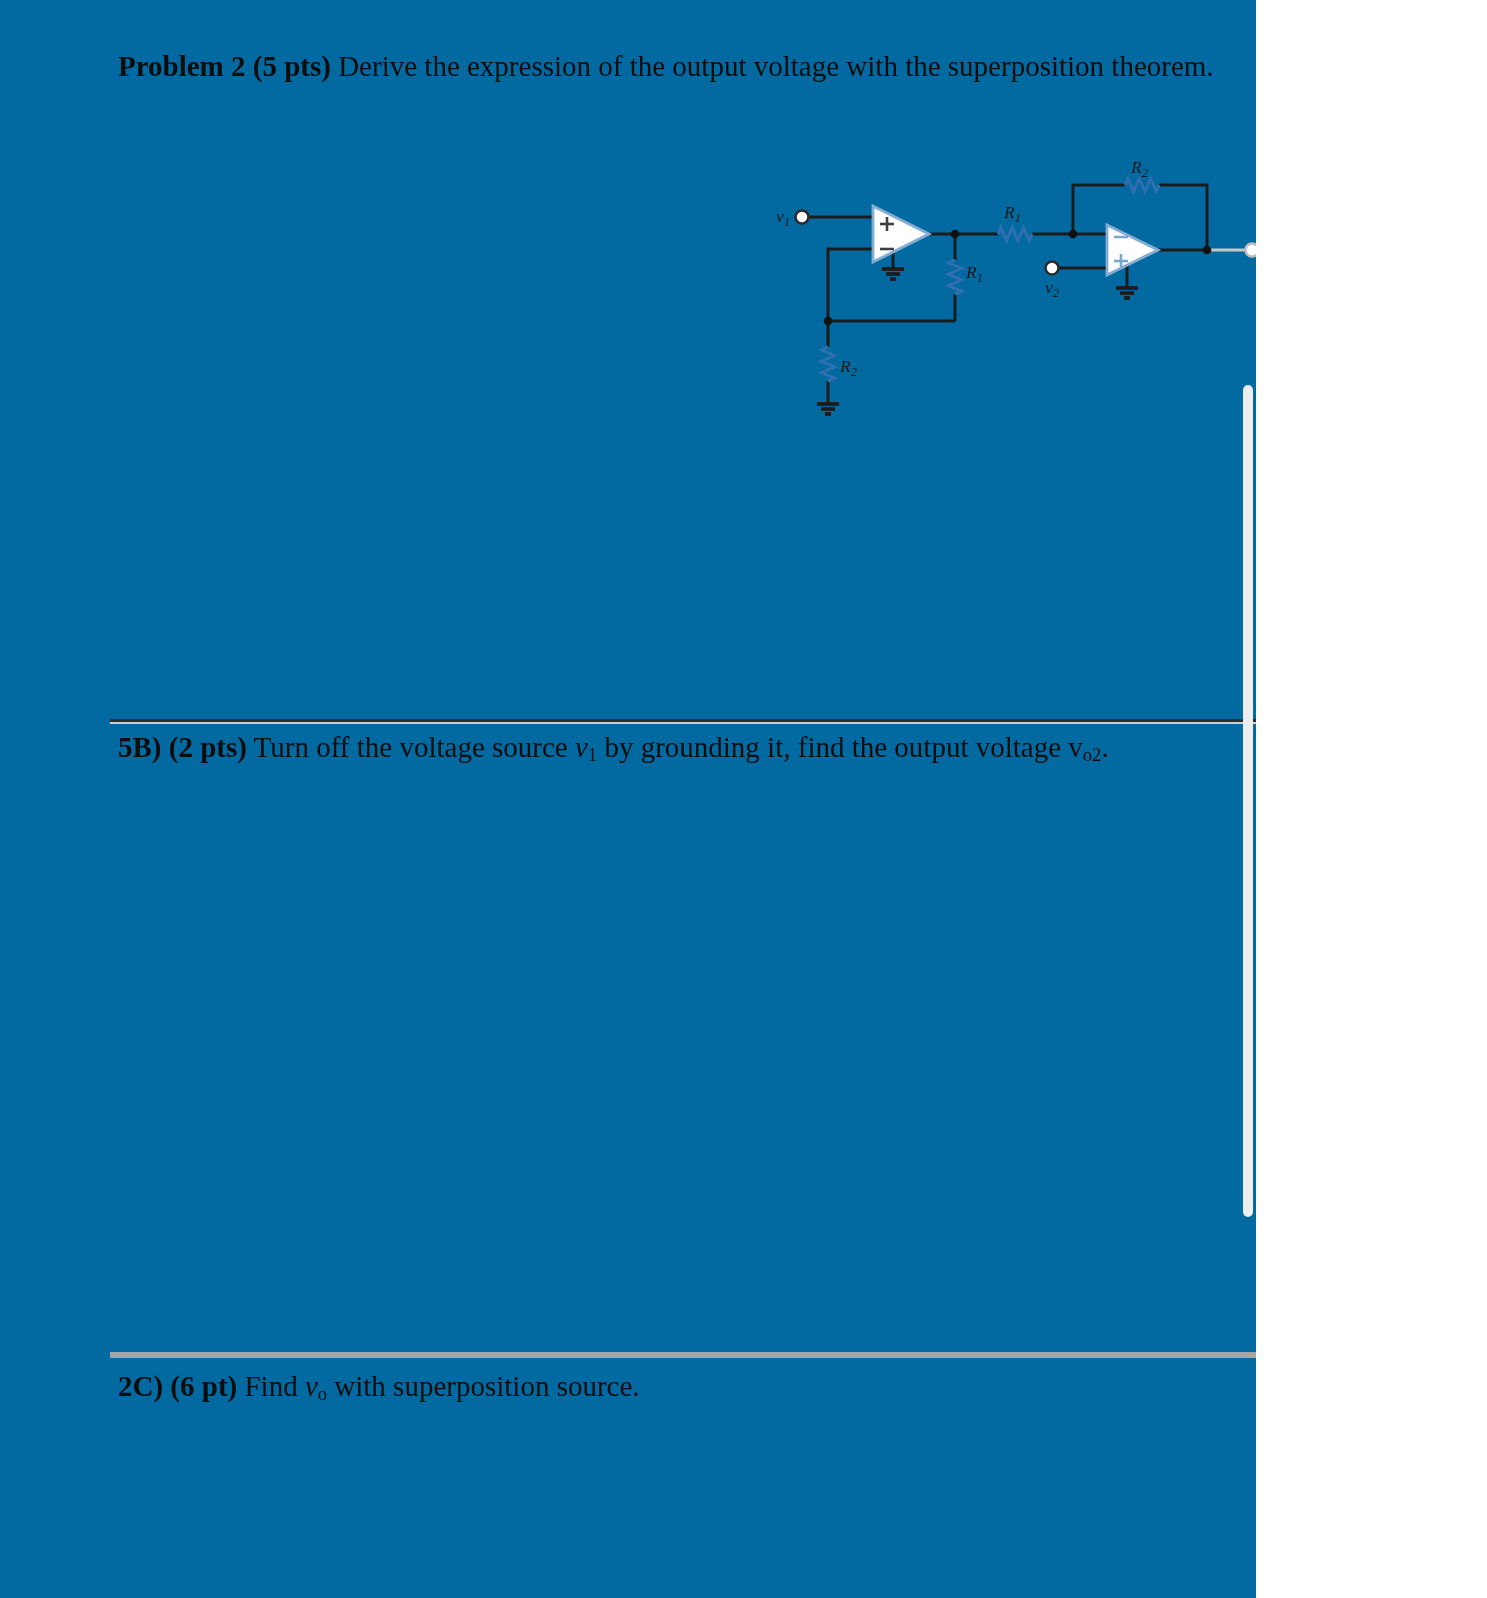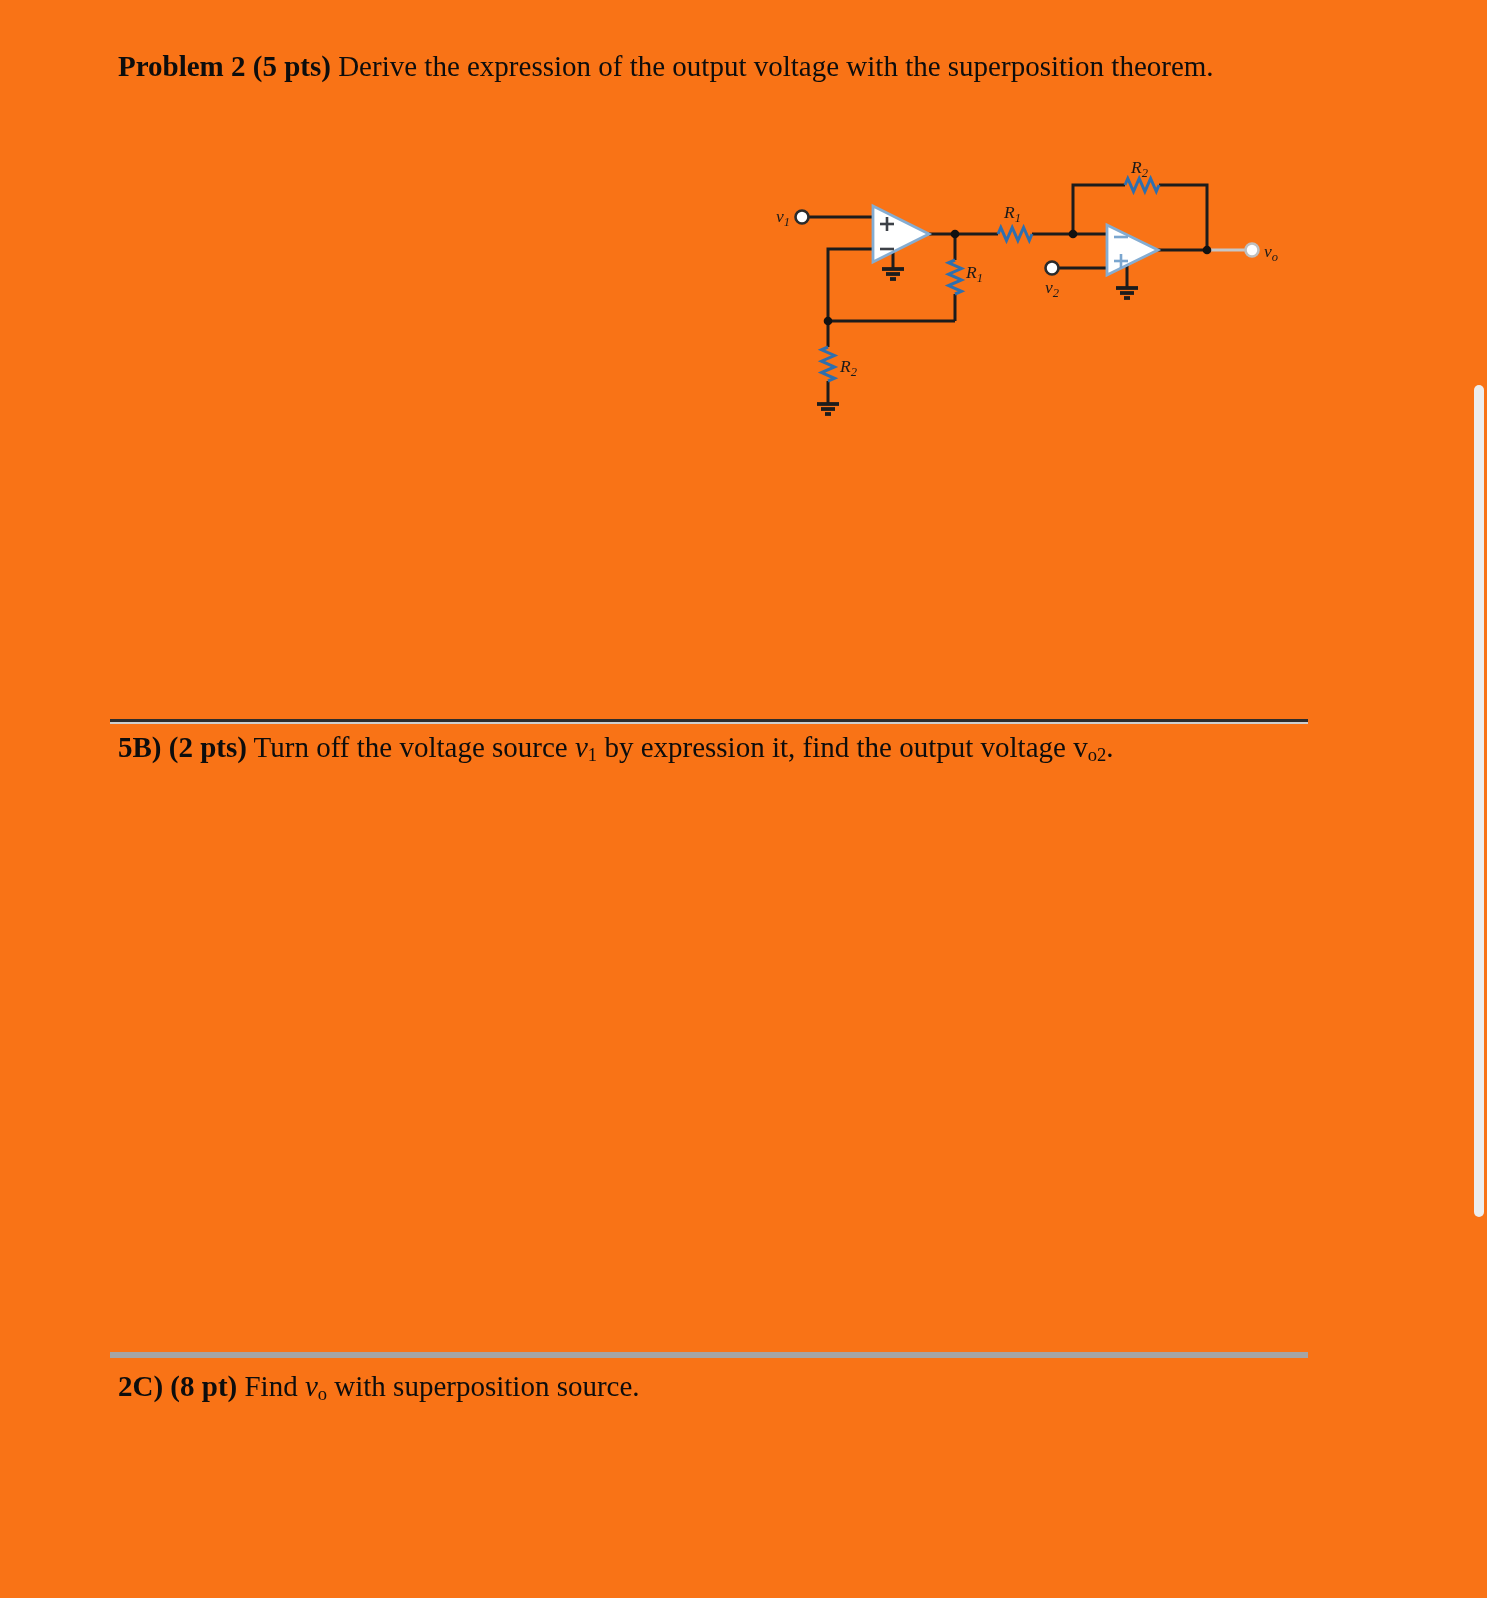--- a/index.html
+++ b/index.html
@@ -1,19 +1,19 @@
 <!DOCTYPE html>
 <html><head>
 <meta charset="utf-8">
 <style>
   html,body{margin:0;padding:0;background:#ffffff;}
   .page{
     position:relative;
-    width:1487px;height:1598px;
-    background:#f97316;
+    width:1256px;height:1598px;
+    background:#0369a1;
     font-family:"Liberation Serif", serif;
     color:#111;
     overflow:hidden;
   }
   .textline{
     position:absolute;
     left:118px;
     font-size:29px;
     line-height:34px;
     white-space:nowrap;
@@ -117,19 +117,19 @@
     <text class="clabel" x="36" y="82"><tspan>v</tspan><tspan class="s" dy="4">1</tspan></text>
     <text class="clabel" x="305" y="153"><tspan>v</tspan><tspan class="s" dy="4">2</tspan></text>
     <text class="clabel" x="524" y="117" fill="#6b6b6b"><tspan>v</tspan><tspan class="s" dy="4">o</tspan></text>
     <text class="clabel" x="226" y="138"><tspan>R</tspan><tspan class="s" dy="4">1</tspan></text>
     <text class="clabel" x="264" y="78"><tspan>R</tspan><tspan class="s" dy="4">1</tspan></text>
     <text class="clabel" x="391" y="33"><tspan>R</tspan><tspan class="s" dy="4">2</tspan></text>
     <text class="clabel" x="100" y="232"><tspan>R</tspan><tspan class="s" dy="4">2</tspan></text>
   </svg>
 
   <div class="divider divider-dark"></div>
-  <div class="textline" style="top:730px"><span class="b">5B) (2 pts)</span><span> Turn off the voltage source </span><span class="i">v</span><span class="sub">1</span><span> by expression it, find the output voltage v</span><span class="sub">o2</span><span>.</span></div>
+  <div class="textline" style="top:730px"><span class="b">5B) (2 pts)</span><span> Turn off the voltage source </span><span class="i">v</span><span class="sub">1</span><span> by grounding it, find the output voltage v</span><span class="sub">o2</span><span>.</span></div>
 
   <div class="divider divider-gray"></div>
-  <div class="textline" style="top:1369px"><span class="b">2C) (8 pt)</span><span> Find </span><span class="i">v</span><span class="sub">o</span><span> with superposition source.</span></div>
+  <div class="textline" style="top:1369px"><span class="b">2C) (6 pt)</span><span> Find </span><span class="i">v</span><span class="sub">o</span><span> with superposition source.</span></div>
 
   <div class="scrollbar-thumb"></div>
 </div>
 
 </body></html>

